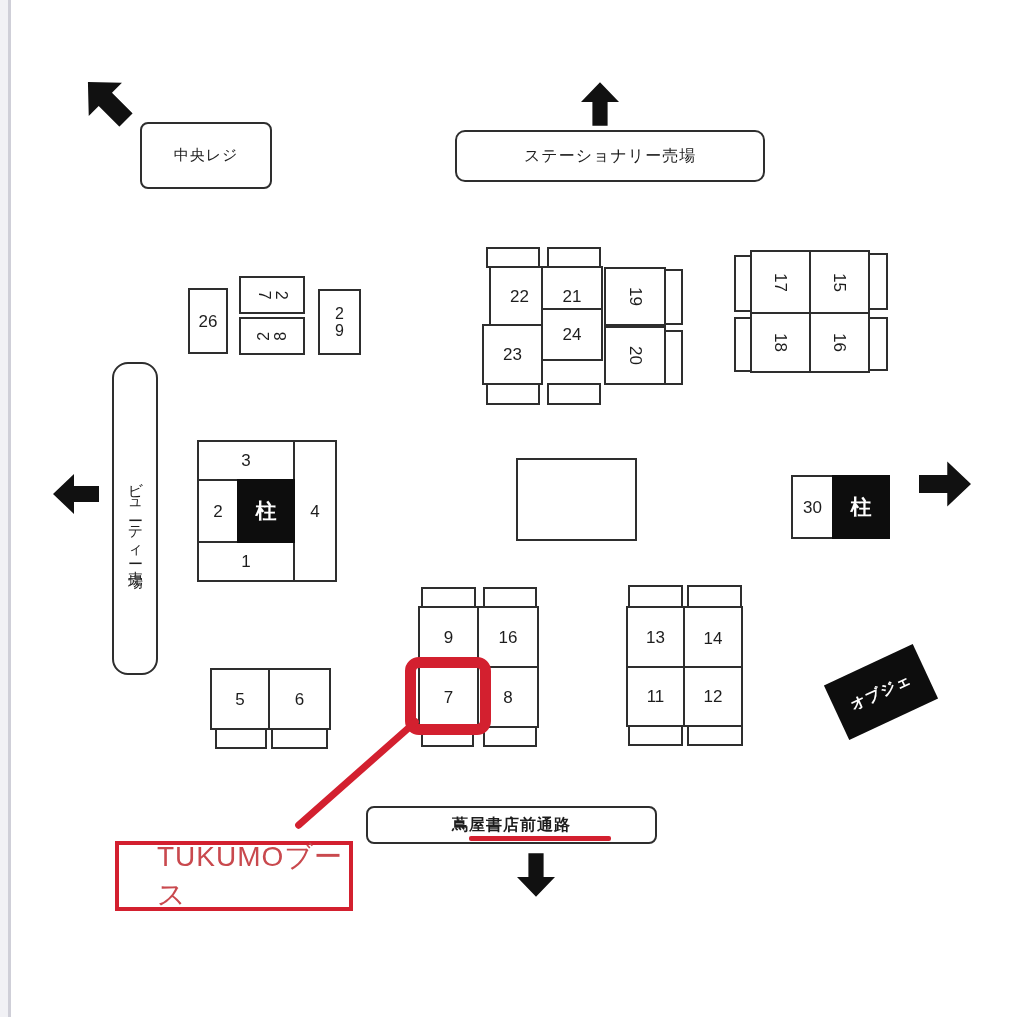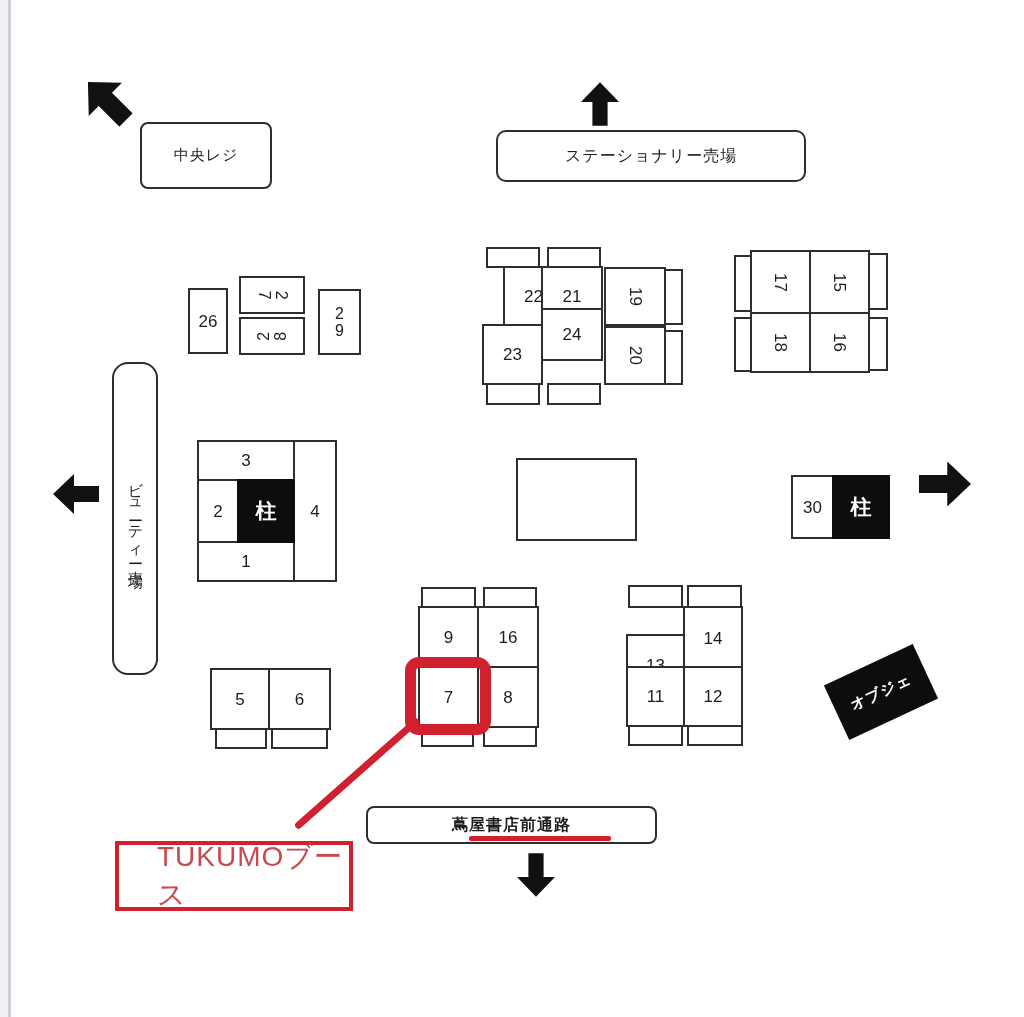--- a/index.html
+++ b/index.html
@@ -10,21 +10,21 @@
   .edge-strip{position:absolute;left:0;top:0;width:8px;height:1017px;background:#f1f1f5;}
   .edge-line{position:absolute;left:8px;top:0;width:3px;height:1017px;background:#cfcfd8;}
 
   .booth{position:absolute;background:#fff;border:2px solid var(--outline);
     display:flex;align-items:center;justify-content:center;z-index:2;box-sizing:border-box;}
   .num{font-size:17px;line-height:1;}
   .tab{position:absolute;background:#fff;border:2px solid var(--outline);z-index:1;box-sizing:border-box;}
 
   .zone{position:absolute;background:#fff;border:2px solid var(--outline);
     display:flex;align-items:center;justify-content:center;z-index:2;box-sizing:border-box;}
-  .r12{border-radius:8px;} .r10{border-radius:10px;margin-left:41px;} .r16{border-radius:16px;} .r8{border-radius:8px;}
+  .r12{border-radius:8px;} .r10{border-radius:10px;} .r16{border-radius:16px;} .r8{border-radius:8px;}
   .zone-label{font-size:15px;letter-spacing:1px;}
   .vtext{writing-mode:vertical-rl;letter-spacing:3px;font-size:15px;}
 
   .pillar{position:absolute;background:var(--pillar-black);display:flex;align-items:center;
     justify-content:center;z-index:3;box-sizing:border-box;}
   .pillar span{color:#fff;font-size:21px;font-weight:bold;}
 
   .rot90{transform:rotate(90deg);}
   .stack{display:flex;flex-direction:column;align-items:center;line-height:1.08;font-size:16px;}
   [data-stack="cw"]{transform:rotate(90deg);}
@@ -116,21 +116,21 @@
     </div>
   <div class="booth" style="left:318px;top:289px;width:43px;height:66px">
     <span class="num stack" data-stack="none">
         <span>2</span>
         <span>9</span>
       </span>
     </div>
 
   <div class="tab" style="left:486px;top:247px;width:54px;height:21px"></div>
   <div class="tab" style="left:547px;top:247px;width:54px;height:21px"></div>
-  <div class="booth" style="left:503px;top:266px;width:61px;height:60px">
+  <div class="booth" style="left:489px;top:266px;width:61px;height:60px">
     <span class="num">22</span>
     </div>
   <div class="booth" style="left:541px;top:266px;width:62px;height:60px">
     <span class="num">21</span>
     </div>
   <div class="booth" style="left:604px;top:267px;width:62px;height:59px">
     <span class="num rot90">19</span>
     </div>
   <div class="tab" style="left:664px;top:269px;width:19px;height:56px"></div>
   <div class="booth" style="left:482px;top:324px;width:61px;height:61px">
@@ -200,21 +200,21 @@
     <span class="num">7</span>
     </div>
   <div class="booth" style="left:477px;top:666px;width:62px;height:62px">
     <span class="num">8</span>
     </div>
   <div class="tab" style="left:421px;top:726px;width:53px;height:21px"></div>
   <div class="tab" style="left:483px;top:726px;width:54px;height:21px"></div>
 
   <div class="tab" style="left:628px;top:585px;width:55px;height:23px"></div>
   <div class="tab" style="left:687px;top:585px;width:55px;height:23px"></div>
-  <div class="booth" style="left:626px;top:634px;width:59px;height:62px">
+  <div class="booth" style="left:626px;top:606px;width:59px;height:62px">
     <span class="num">13</span>
     </div>
   <div class="booth" style="left:683px;top:606px;width:60px;height:64px">
     <span class="num">14</span>
     </div>
   <div class="booth" style="left:626px;top:666px;width:59px;height:61px">
     <span class="num">11</span>
     </div>
   <div class="booth" style="left:683px;top:666px;width:60px;height:61px">
     <span class="num">12</span>

